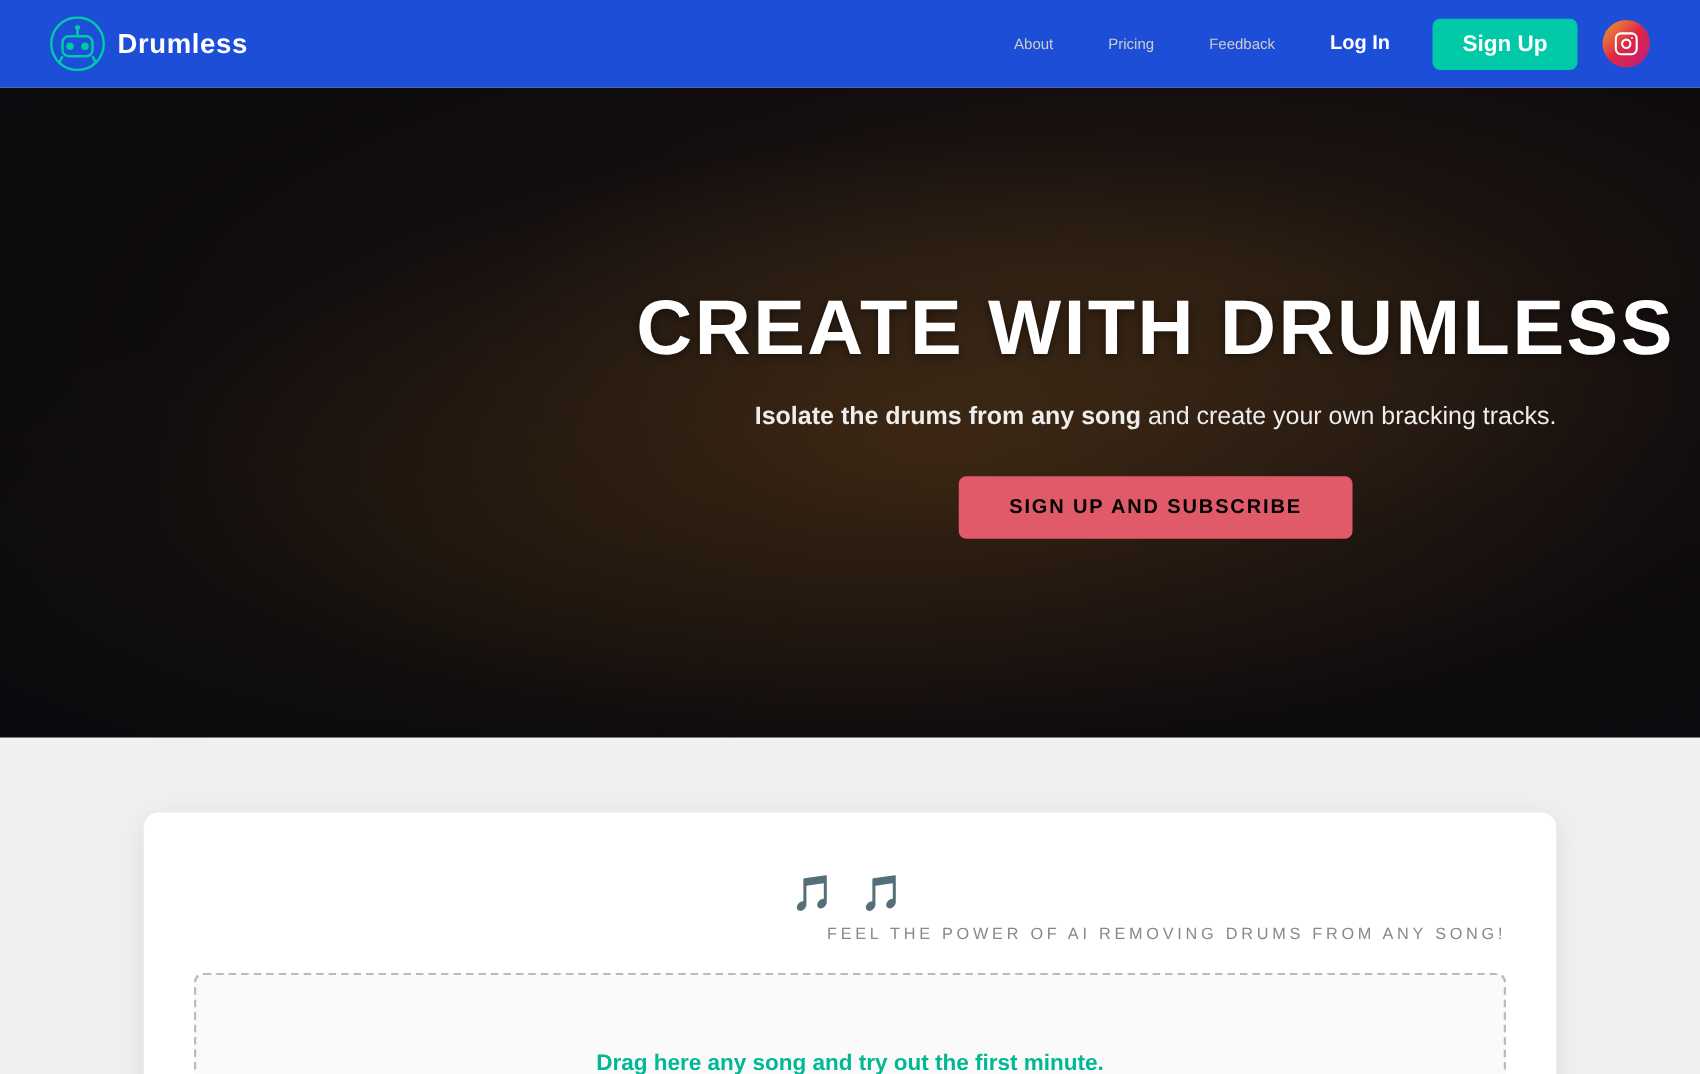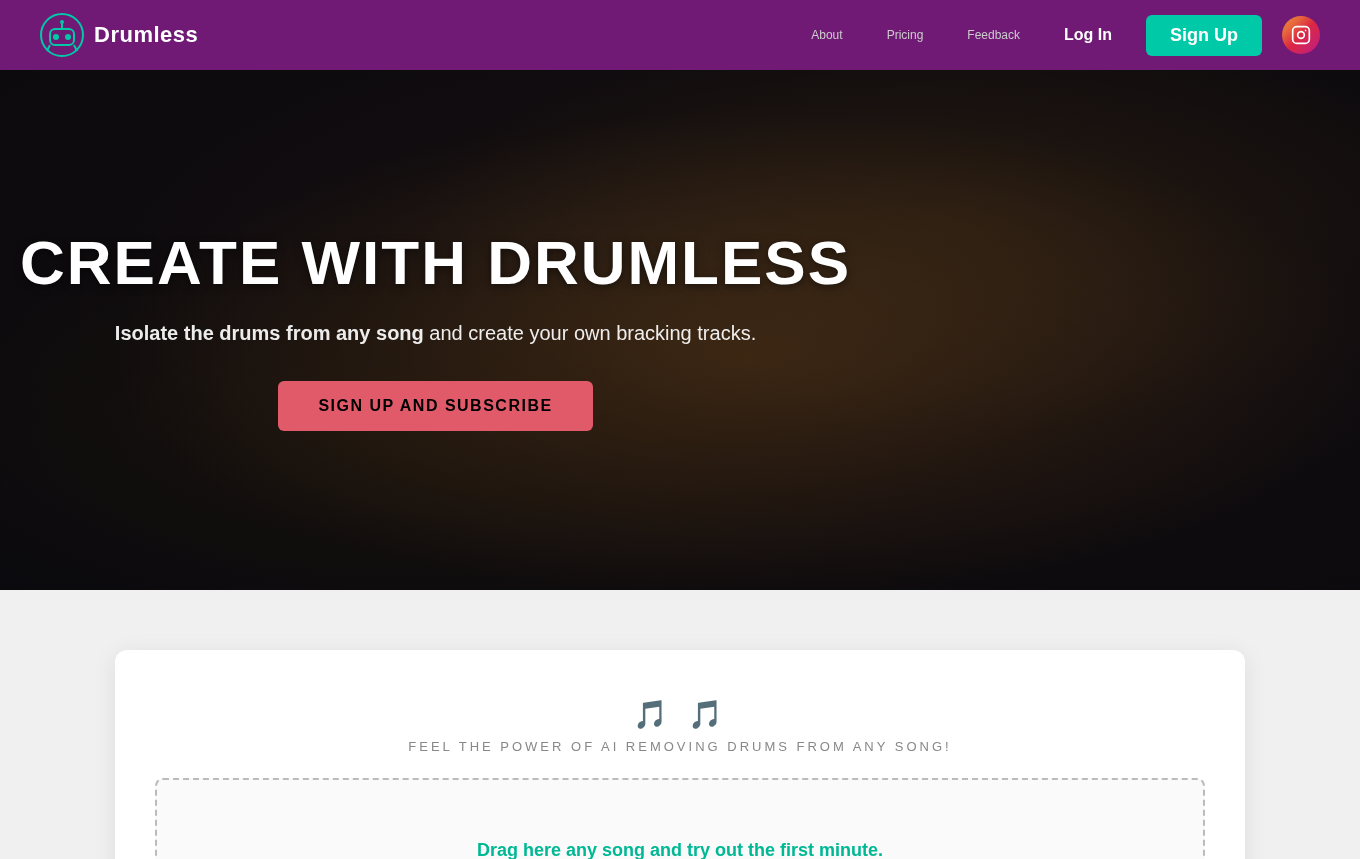--- a/index.html
+++ b/index.html
@@ -1,20 +1,20 @@
 <!DOCTYPE html>
 <html><head>
   <meta charset="utf-8">
   <style>
     * { margin: 0; padding: 0; box-sizing: border-box; }
     body { font-family: 'Segoe UI', Arial, sans-serif; background: #fff; }
 
     
     .navbar {
-      background: #701a75;
+      background: #1d4ed8;
       display: flex;
       align-items: center;
       justify-content: space-between;
       padding: 0 40px;
       height: 70px;
       position: relative;
       z-index: 10;
     }
     .navbar-logo {
       display: flex;
@@ -80,21 +80,21 @@
     }
 
     
     .hero {
       position: relative;
       width: 100%;
       height: 520px;
       overflow: hidden;
       display: flex;
       align-items: center;
-      justify-content: flex-start;
+      justify-content: flex-end;
     }
     .hero-bg {
       position: absolute;
       inset: 0;
       background:
         linear-gradient(rgba(10,10,20,0.55), rgba(10,10,20,0.55)),
         
         radial-gradient(ellipse at 60% 40%, #3a2a1a 0%, #1a1008 40%, #0a0805 100%);
       
       background-color: #1a1008;
@@ -182,20 +182,21 @@
     .audio-icon {
       font-size: 28px;
       color: #444;
     }
     .try-me-subtitle {
       font-size: 13px;
       letter-spacing: 3px;
       color: #888;
       text-transform: uppercase;
       font-weight: 400;
+      text-align: right;
     }
     .dropzone {
       border: 2.5px dashed #bbb;
       border-radius: 8px;
       padding: 60px 40px;
       text-align: center;
       margin-top: 24px;
       background: #fafafa;
     }
     .dropzone-text {

